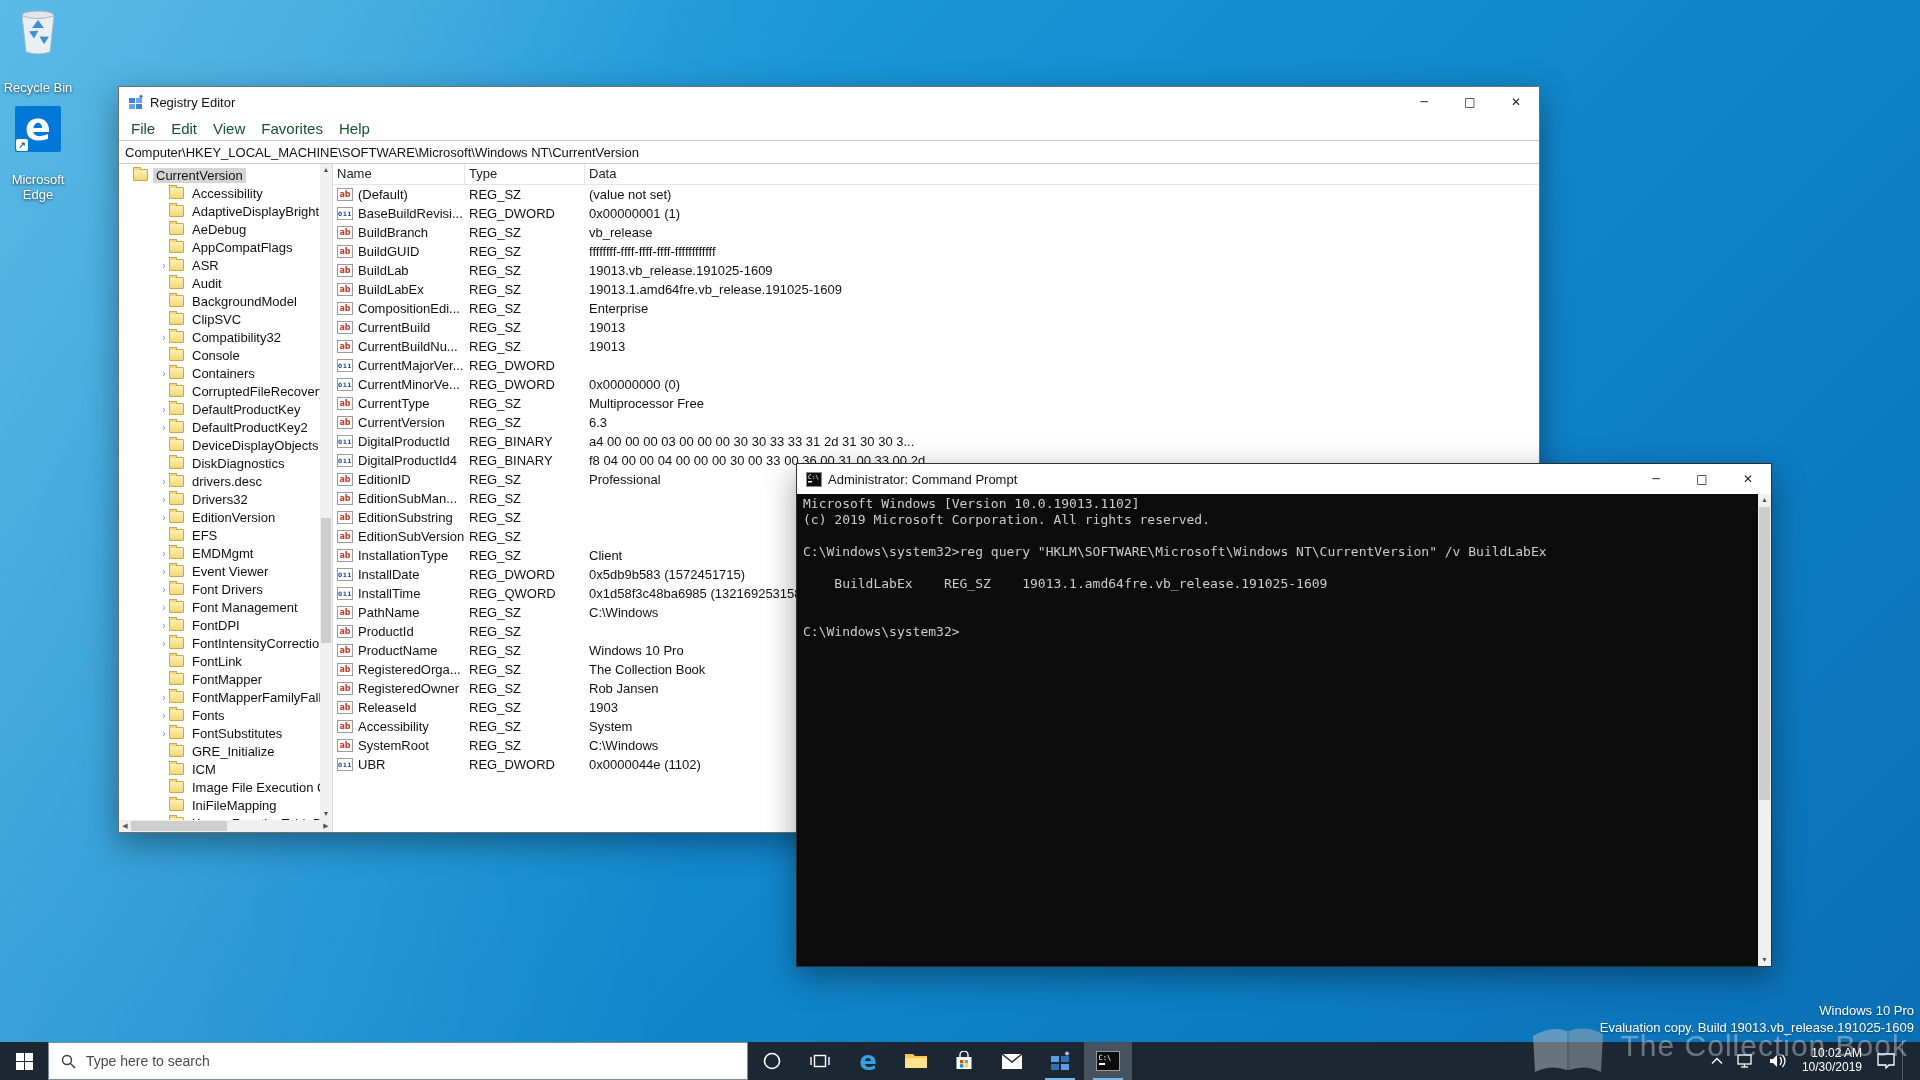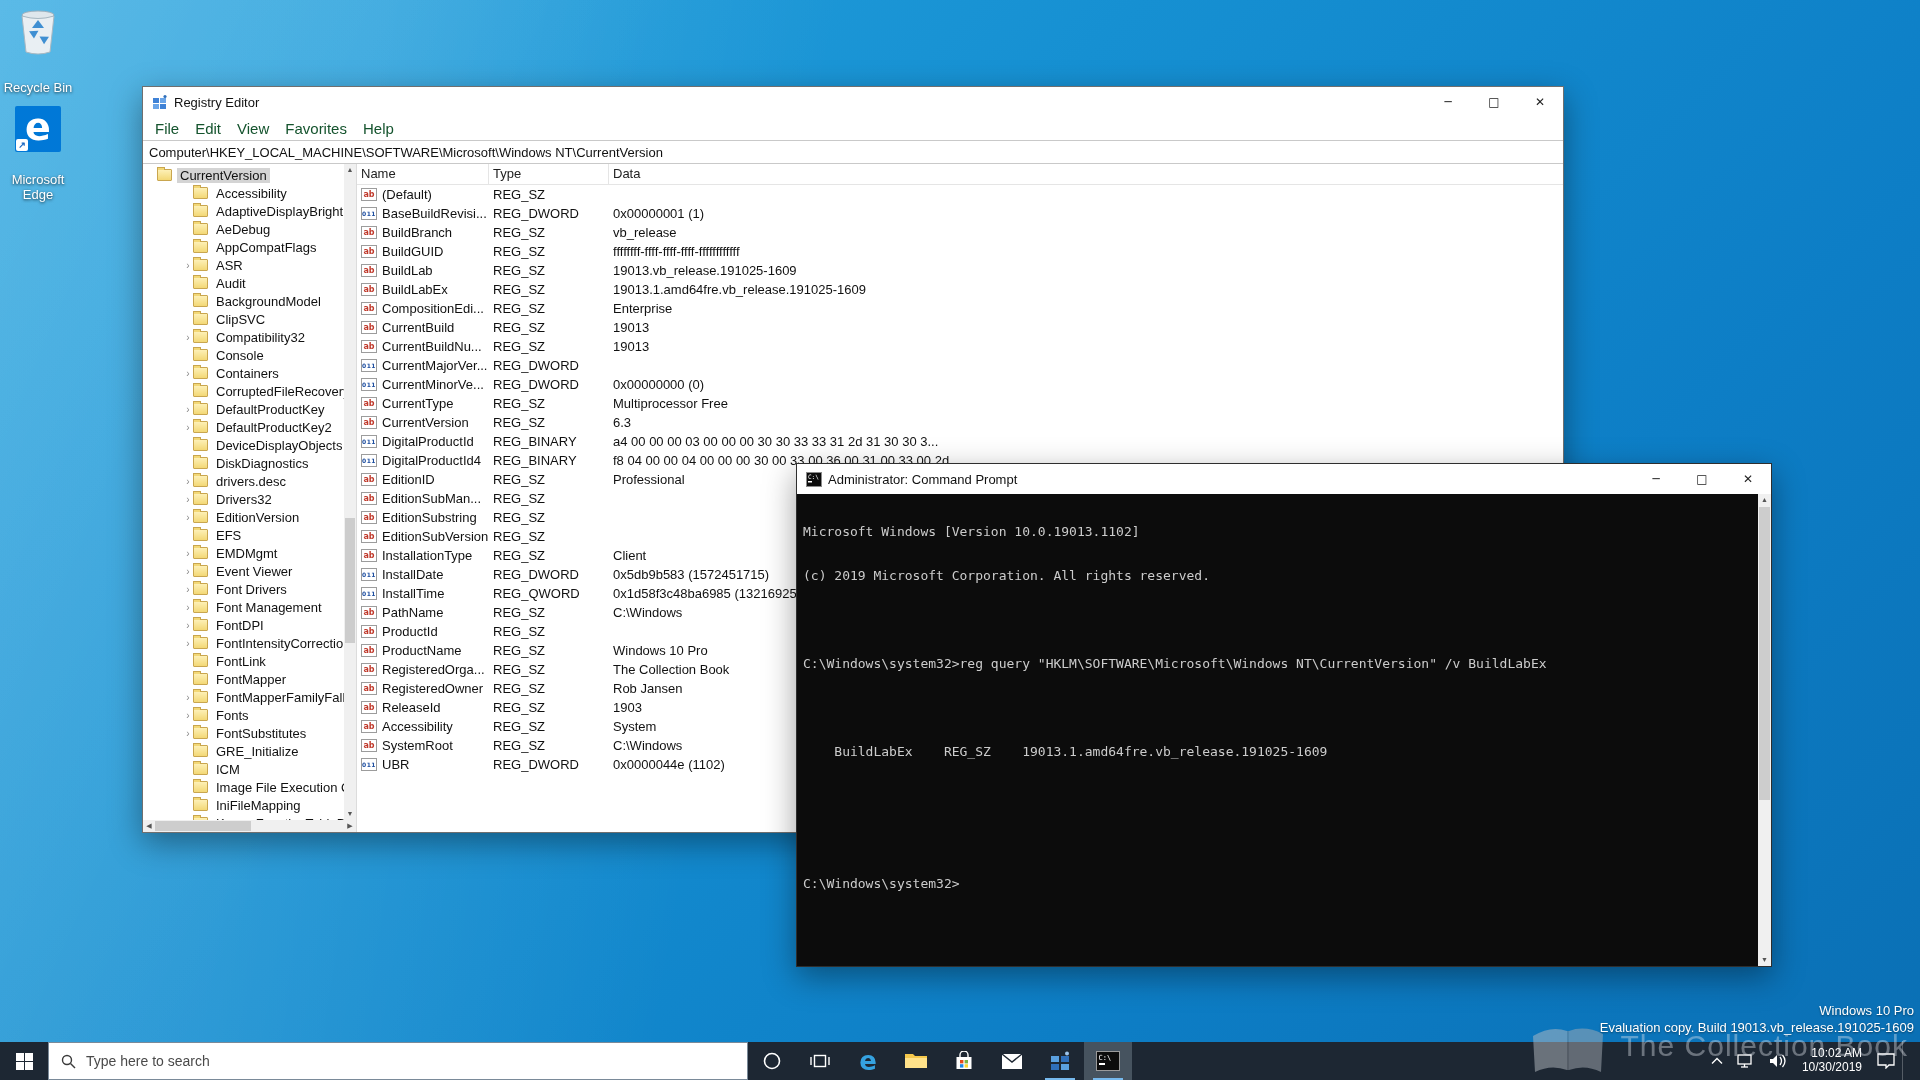--- a/index.html
+++ b/index.html
@@ -28,21 +28,21 @@
   .window { position:absolute; background:#fff; border:1px solid #6f6f6f;
     box-shadow:0 10px 30px rgba(0,0,0,.38); }
   .titlebar { height:30px; background:#fff; display:flex; align-items:center; }
   .title-text { font-size:13px; color:#111; margin-left:6px; flex:0 1 auto; white-space:nowrap; }
   .tb-spacer { flex:1; }
   .tb-btn { width:46px; height:30px; display:flex; align-items:center; justify-content:center;
     font-size:12px; color:#222; font-family:"DejaVu Sans",sans-serif; }
   .tb-icon { margin-left:9px; display:flex; }
 
   
-  #regedit { left:118px; top:86px; width:1422px; height:747px;margin-left:24px; }
+  #regedit { left:118px; top:86px; width:1422px; height:747px; }
   #reg-menubar { height:23px; display:flex; align-items:center; padding-left:4px; }
   .menu-item { font-size:15px; color:#14532d; padding:0 8px; }
   #reg-address { height:24px; border-top:1px solid #c9c9c9; border-bottom:1px solid #c9c9c9;
     display:flex; align-items:center; padding-left:6px; font-size:13px; color:#111; }
   #reg-body { display:flex; height:calc(100% - 77px); position:relative; }
 
   #tree-pane { width:214px; position:relative; border-right:1px solid #dcdcdc; overflow:hidden; }
   #tree-list { position:absolute; inset:2px 12px 12px 0; overflow:hidden; }
   .tree-row { height:18px; display:flex; align-items:center; white-space:nowrap; font-size:13px; color:#111; }
   .tree-chev { width:10px; font-size:10px; color:#8a8a8a; text-align:center; flex:0 0 10px;}
@@ -78,21 +78,21 @@
     margin-right:5px; display:flex; align-items:center; justify-content:center;
     font-weight:bold; font-family:"DejaVu Sans",sans-serif; }
   .vicon.sz { color:#c0392b; font-size:8px; }
   .vicon.bin { color:#1f4fa0; font-size:6px; letter-spacing:0.5px; }
 
   
   #cmd { left:796px; top:463px; width:976px; height:504px; border:1px solid #2e2e2e; }
   #cmd-body { position:relative; height:calc(100% - 30px); background:#0c0c0c; }
   #cmd-output { position:absolute; inset:2px 14px 2px 6px; overflow:hidden;
     font-family:"DejaVu Sans Mono", monospace; font-size:13px; line-height:16px; color:#cccccc; }
-  .cmd-line { white-space:pre; min-height:16px;margin-top:28px; }
+  .cmd-line { white-space:pre; min-height:16px; }
   #cmd-scroll { position:absolute; right:0; top:0; bottom:0; width:13px; background:#f0f0f0; }
   #cmd-scroll .arr { position:absolute; left:0; width:13px; height:12px; font-size:7px; color:#555;
     text-align:center; line-height:12px; }
   #cmd-vthumb { position:absolute; left:1px; width:11px; top:13px; height:62%; background:#cdcdcd; }
 
   
   #taskbar { position:absolute; left:0; right:0; bottom:0; height:38px; background:#1d2733;
     display:flex; align-items:stretch; z-index:10; }
   .tb-cell { width:48px; display:flex; align-items:center; justify-content:center; position:relative; }
   .tb-cell.active { background:#46535f; }
@@ -369,20 +369,21 @@
             <span class="vh-cell col-type">Type</span>
             <span class="vh-cell col-data">Data</span>
           </div>
         <div id="value-list">
             <div class="value-row">
               <span class="vcell name">
                 <span class="vicon sz">ab</span>
                 <span>(Default)</span>
               </span>
               <span class="vcell type">REG_SZ</span>
+              <span class="vcell data">(value not set)</span>
             </div>
             <div class="value-row">
               <span class="vcell name">
                 <span class="vicon bin">011</span>
                 <span>BaseBuildRevisi...</span>
               </span>
               <span class="vcell type">REG_DWORD</span>
               <span class="vcell data">0x00000001 (1)</span>
             </div>
             <div class="value-row">

